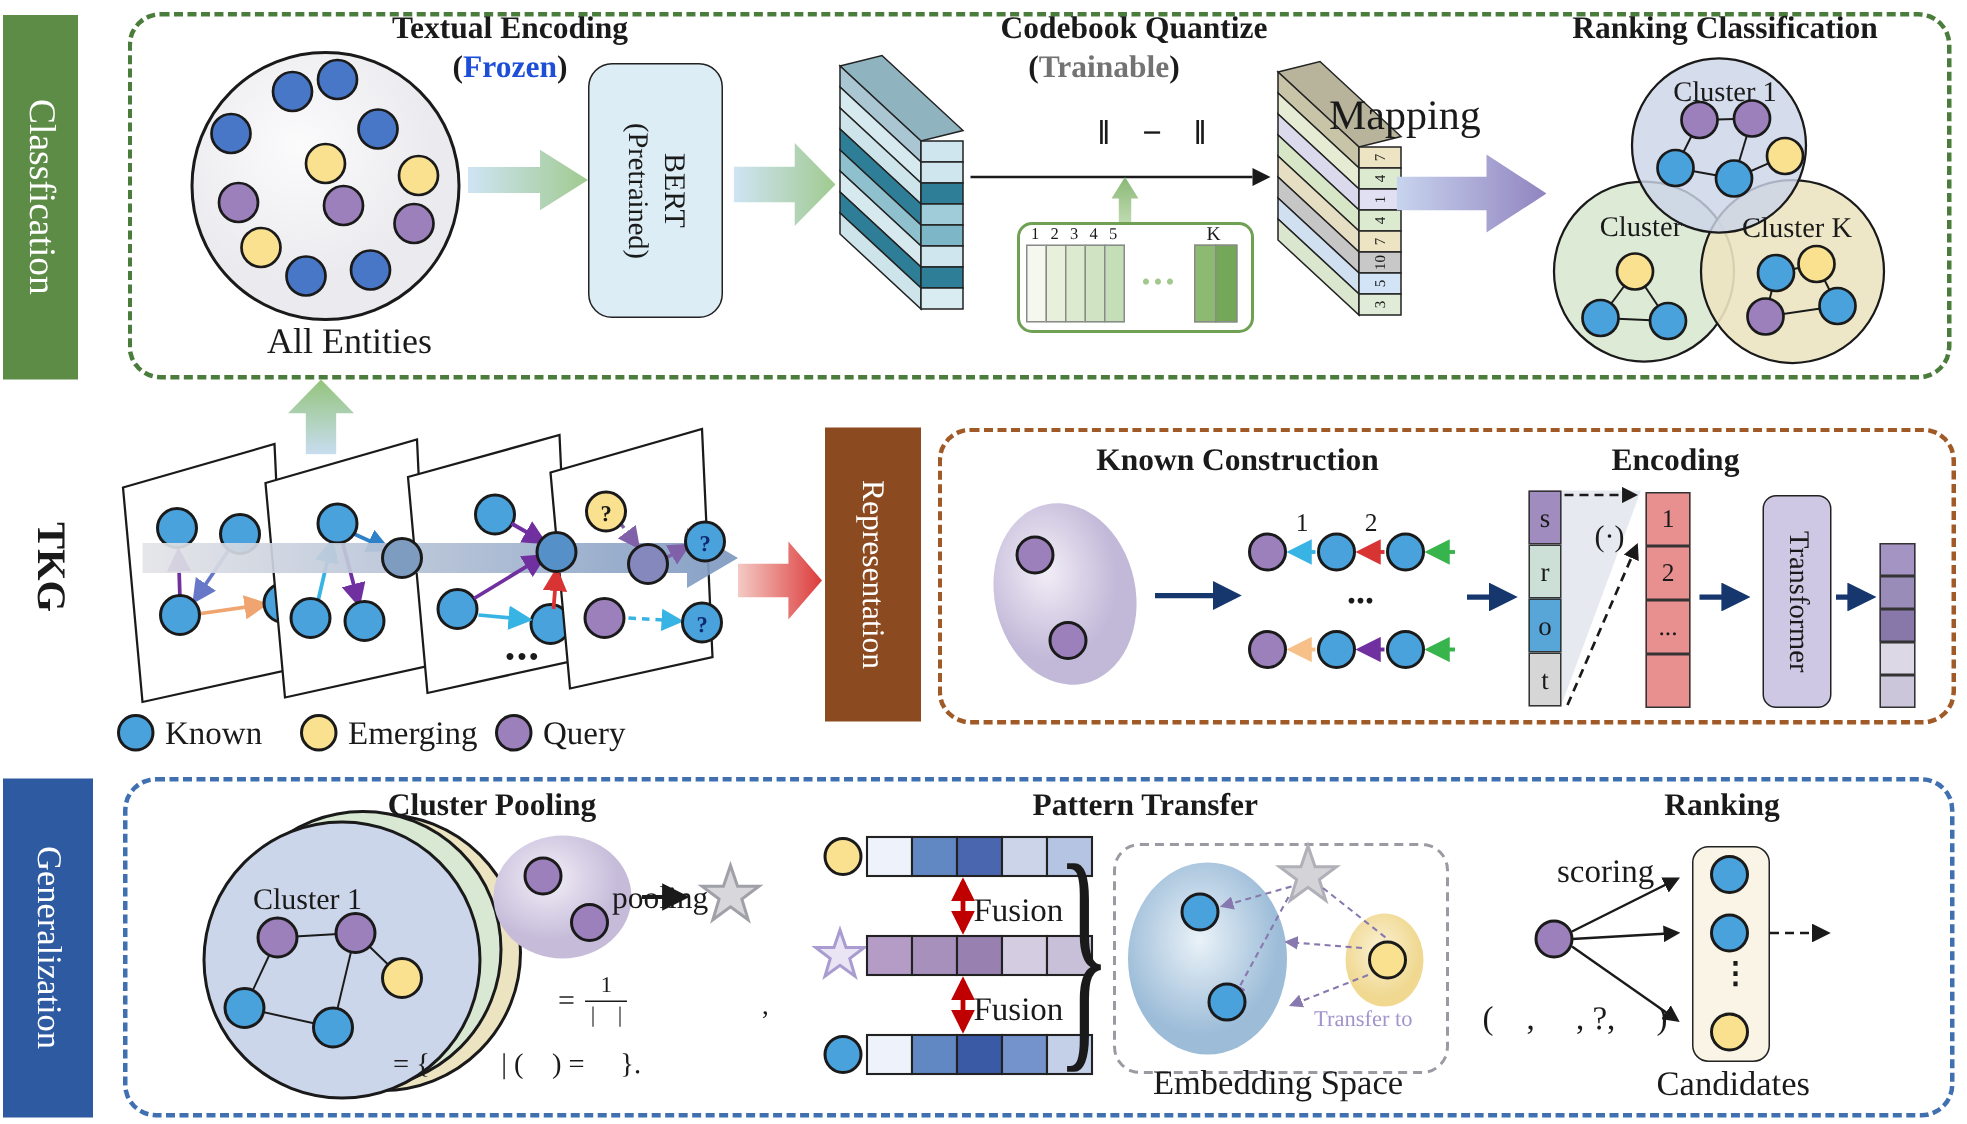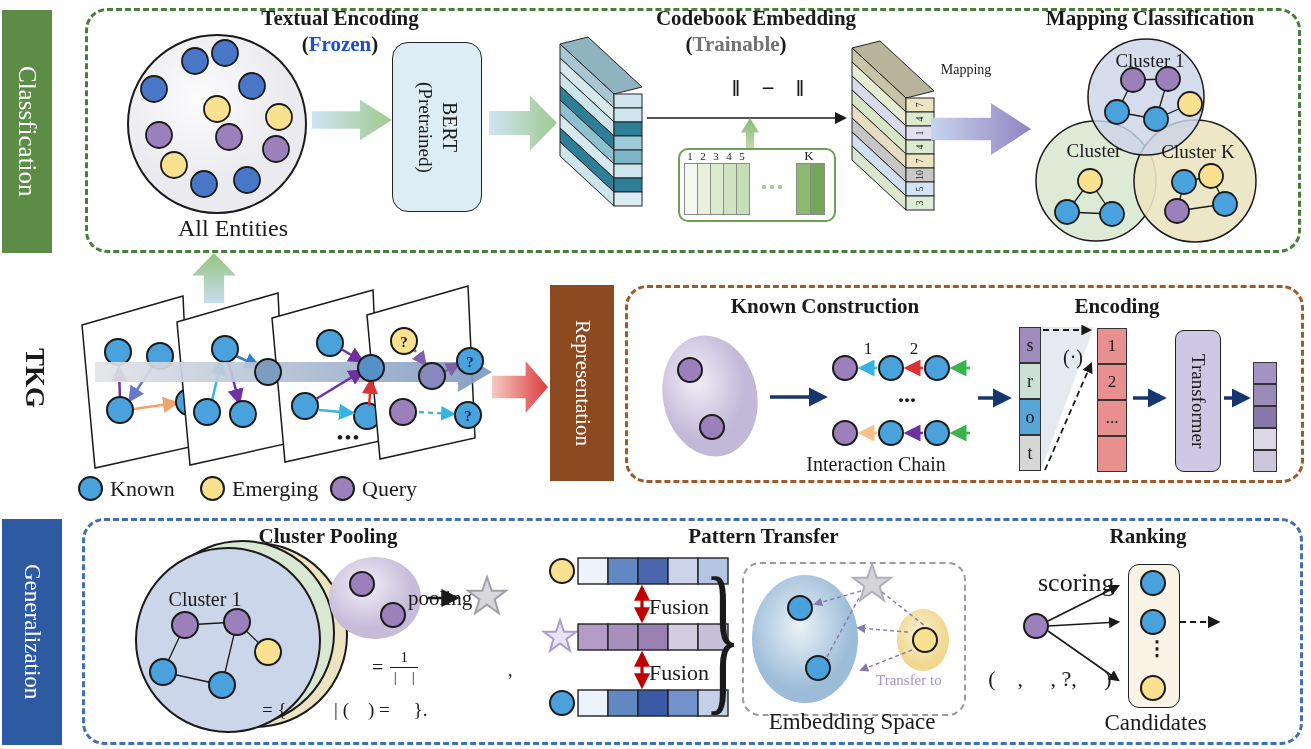--- a/index.html
+++ b/index.html
@@ -85,21 +85,21 @@
         <rect x="58" y="72" width="28" height="14" fill="#cfe6ee"></rect>
       <rect x="58" y="86" width="28" height="14" fill="#2f7e97"></rect>
         <rect x="58" y="100" width="28" height="14" fill="#9fccd8"></rect>
       <rect x="58" y="114" width="28" height="14" fill="#7db6c6"></rect>
         <rect x="58" y="128" width="28" height="14" fill="#cfe6ee"></rect>
       <rect x="58" y="142" width="28" height="14" fill="#2f7e97"></rect>
         <rect x="58" y="156" width="28" height="14" fill="#d8ecf2"></rect>
     </g>
   </svg>
 
-  <div class="abs title" style="left:636px;top:6px;width:240px;font-size:21px;">Codebook Embedding</div>
+  <div class="abs title" style="left:636px;top:6px;width:240px;font-size:21px;">Codebook Quantize</div>
   <div class="abs title" style="left:646px;top:32px;width:180px;font-size:21px;">
     <span>(</span><span style="color:#737373;">Trainable</span><span>)</span>
   </div>
 
   <div class="abs ctr pre" style="left:713px;top:76px;width:110px;font-size:23px;font-weight:bold;word-spacing:16px;">‖ − ‖</div>
 
   <svg style="left:645px;top:108px;" width="205" height="20">
     <line x1="2" y1="10" x2="190" y2="10" stroke="#1a1a1a" stroke-width="1.6"></line>
     <polygon points="190,4 202,10 190,16" fill="#1a1a1a"></polygon>
   </svg>
@@ -146,24 +146,24 @@
       <text x="72" y="82" transform="rotate(-90 72 79)">4</text>
       <text x="72" y="96" transform="rotate(-90 72 93)">1</text>
       <text x="72" y="110" transform="rotate(-90 72 107)">4</text>
       <text x="72" y="124" transform="rotate(-90 72 121)">7</text>
       <text x="72" y="138" transform="rotate(-90 72 135)">10</text>
       <text x="72" y="152" transform="rotate(-90 72 149)">5</text>
       <text x="72" y="166" transform="rotate(-90 72 163)">3</text>
     </g>
   </svg>
 
-  <div class="abs ctr" style="left:918px;top:62px;width:96px;font-size:14px;">Mapping</div>
+  <div class="abs ctr" style="left:886px;top:62px;width:96px;font-size:28px;">Mapping</div>
   <div class="abs arrowR" style="left:931px;top:98px;width:100px;height:62px;background:linear-gradient(to right,#c8d4ee,#9184c0);"></div>
 
-  <div class="abs title" style="left:1030px;top:6px;width:240px;font-size:21px;">Mapping Classification</div>
+  <div class="abs title" style="left:1030px;top:6px;width:240px;font-size:21px;">Ranking Classification</div>
 
   <svg style="left:1032px;top:36px;" width="232" height="212">
     <g>
       <circle cx="64" cy="145" r="60" fill="#d9e8d2" fill-opacity="0.9" stroke="#1a1a1a" stroke-width="1.5"></circle>
       <circle cx="163" cy="145" r="61" fill="#ece4c1" fill-opacity="0.9" stroke="#1a1a1a" stroke-width="1.5"></circle>
       <circle cx="114" cy="61" r="58" fill="#ccd4e8" fill-opacity="0.82" stroke="#1a1a1a" stroke-width="1.5"></circle>
     </g>
     <g font-size="19" fill="#1a1a1a" text-anchor="middle">
       <text x="118" y="31">Cluster 1</text>
       <text x="62" y="121">Cluster</text>
@@ -346,21 +346,20 @@
     <g>
       <line x1="237" y1="108" x2="221" y2="108" stroke="#f6c088" stroke-width="2.6" marker-end="url(#cOrange)"></line>
       <line x1="283" y1="108" x2="267" y2="108" stroke="#7030a0" stroke-width="2.6" marker-end="url(#cPurple)"></line>
       <line x1="330" y1="108" x2="313" y2="108" stroke="#38b44c" stroke-width="2.6" marker-end="url(#cGreen)"></line>
       <circle cx="205" cy="108" r="12" fill="#9c80bc" stroke="#1a1a1a" stroke-width="2"></circle>
       <circle cx="251" cy="108" r="12" fill="#49a2dc" stroke="#1a1a1a" stroke-width="2"></circle>
       <circle cx="297" cy="108" r="12" fill="#49a2dc" stroke="#1a1a1a" stroke-width="2"></circle>
     </g>
     <line x1="338" y1="73" x2="368" y2="73" stroke="#16366e" stroke-width="3.5" marker-end="url(#cNavy)"></line>
   </svg>
-  <div class="abs ctr" style="left:786px;top:453px;width:180px;font-size:20px;">Interaction Chain</div>
 
   <svg style="left:1040px;top:322px;" width="240" height="160">
     <defs>
       <marker id="eBlack" viewBox="0 0 10 10" refX="8" refY="5" markerWidth="6" markerHeight="6" orient="auto-start-reverse">
           <path d="M0 0L10 5L0 10z" fill="#1a1a1a"></path>
         </marker>
       <marker id="eNavy" viewBox="0 0 10 10" refX="8" refY="5" markerWidth="5.5" markerHeight="5.5" orient="auto-start-reverse">
           <path d="M0 0L10 5L0 10z" fill="#16366e"></path>
         </marker>
     </defs>
@@ -537,18 +536,18 @@
   <div class="abs pre" style="left:262px;top:699px;font-size:19px;">= {          | (    ) =     }.</div>
 
   <div class="abs" style="left:649px;top:594px;width:72px;font-size:22px;">Fusion</div>
   <div class="abs" style="left:649px;top:660px;width:72px;font-size:22px;">Fusion</div>
 
   <div class="abs" style="left:688px;top:551px;width:60px;height:170px;font-size:168px;line-height:170px;transform:scaleX(0.45);font-weight:300;">}</div>
 
   <div class="abs" style="left:876px;top:672px;width:80px;font-size:15px;color:#a294cc;">Transfer to</div>
   <div class="abs ctr" style="left:756px;top:709px;width:192px;font-size:23px;">Embedding Space</div>
 
-  <div class="abs" style="left:1038px;top:568px;width:80px;font-size:26px;">scoring</div>
+  <div class="abs" style="left:1038px;top:568px;width:80px;font-size:22px;">scoring</div>
   <div class="abs ctr pre" style="left:972px;top:666px;width:156px;font-size:22px;">(    ,     , ?,     )</div>
   <div class="abs" style="left:1147px;top:636px;font-size:20px;font-weight:bold;">⋮</div>
   <div class="abs ctr" style="left:1098px;top:710px;width:115px;font-size:23px;">Candidates</div>
 
 </div>
 
 </body></html>

